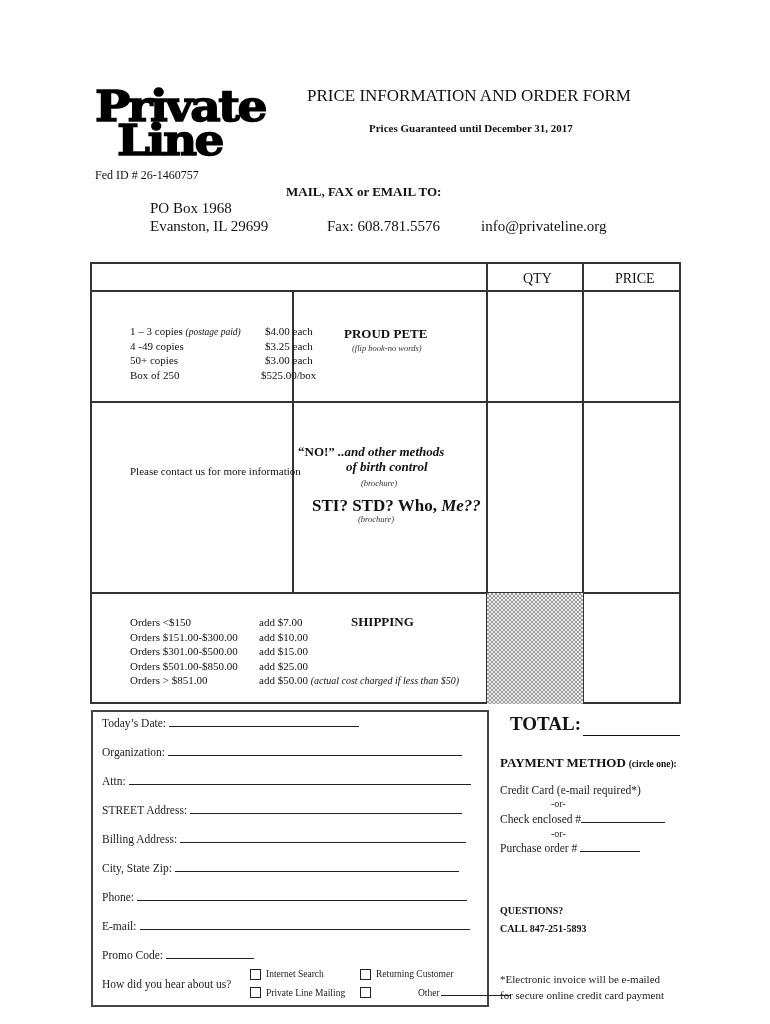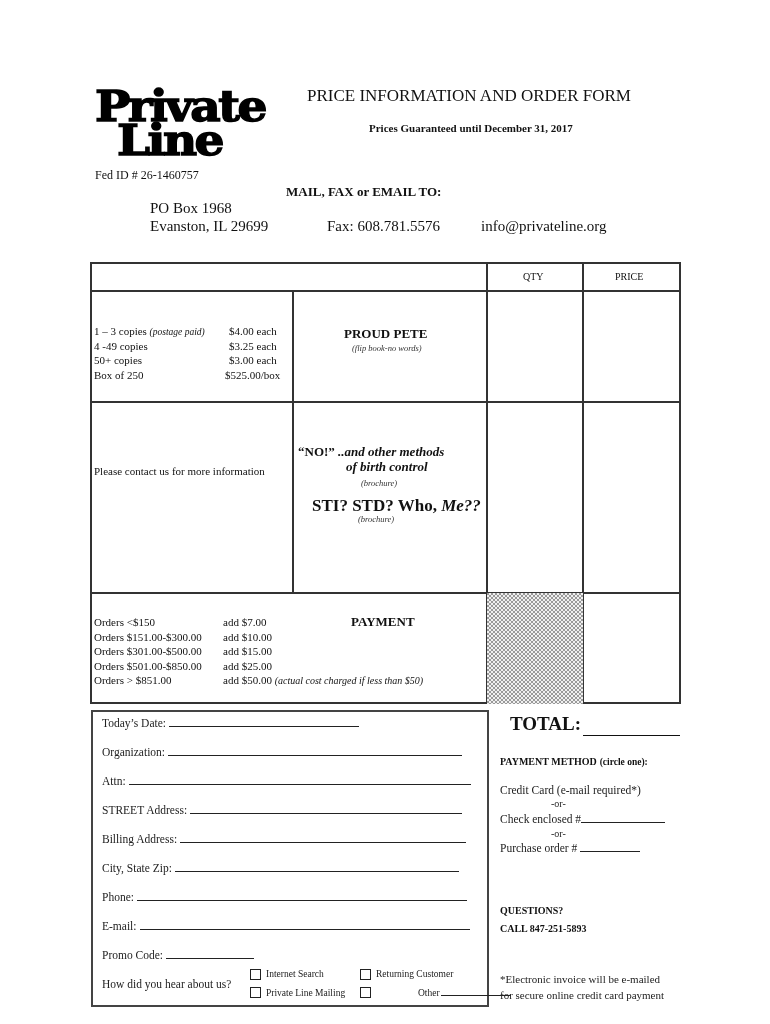--- a/index.html
+++ b/index.html
@@ -19,23 +19,23 @@
   .addr1 { left: 150px; top: 200px; font-size: 15px; white-space: nowrap; }
   .addr2 { left: 150px; top: 218px; font-size: 15px; white-space: nowrap; }
   .fax { left: 327px; top: 218px; font-size: 15px; white-space: nowrap; }
   .email { left: 481px; top: 218px; font-size: 15px; white-space: nowrap; }
 
   
   .ln { position: absolute; background: #333; }
   .h { height: 2px; }
   .v { width: 2px; }
 
-  .th { top: 271px; font-size: 10px; white-space: nowrap; }
+  .th { top: 271px; font-size: 14px; white-space: nowrap; }
 
-  .small { font-size: 11px; white-space: nowrap; line-height: 14.5px; }
+  .small { font-size: 11px; white-space: nowrap; line-height: 14.5px; margin-left: 36px; }
   .ital { font-style: italic; }
   .tiny-ital { font-style: italic; font-size: 8.5px; color: #333; white-space: nowrap; }
   .prod-title { font-weight: bold; font-size: 13px; white-space: nowrap; }
 
   .shade {
     position: absolute; left: 487px; top: 593px; width: 96px; height: 111px;
     background-color: #9a9a9a;
     background-image:
       linear-gradient(45deg, #f0f0f0 25%, transparent 25%, transparent 75%, #f0f0f0 75%),
       linear-gradient(45deg, #f0f0f0 25%, transparent 25%, transparent 75%, #f0f0f0 75%);
@@ -130,21 +130,21 @@
     <div class="abs small" style="left:94px; top:644px;">Orders $301.00-$500.00</div>
     <div class="abs small" style="left:94px; top:658.5px;">Orders $501.00-$850.00</div>
     <div class="abs small" style="left:94px; top:673px;">Orders &gt; $851.00</div>
 
     <div class="abs small" style="left:223px; top:615px;">add  $7.00</div>
     <div class="abs small" style="left:223px; top:629.5px;">add $10.00</div>
     <div class="abs small" style="left:223px; top:644px;">add $15.00</div>
     <div class="abs small" style="left:223px; top:658.5px;">add $25.00</div>
     <div class="abs small" style="left:223px; top:673px;"><span>add $50.00</span> <span class="ital" style="font-size:10px;">(actual cost charged if less than $50)</span></div>
 
-    <div class="abs prod-title" style="left:351px; top:614px;">PAYMENT</div>
+    <div class="abs prod-title" style="left:351px; top:614px;">SHIPPING</div>
 
     <div class="shade"></div>
     <div class="abs" style="left:584px; top:594px; width:95px; height:108px;"></div>
   </div>
 </div>
 
 <div class="addr-box">
   <div class="field" style="top:5px;"><span>Today’s Date:</span><span class="blank" style="width:190px;"></span></div>
   <div class="field" style="top:34px;"><span>Organization:</span><span class="blank" style="width:294px;"></span></div>
   <div class="field" style="top:63px;"><span>Attn:</span><span class="blank" style="width:342px;"></span></div>
@@ -162,21 +162,21 @@
   <div class="cb" style="left:267px; top:257px;"></div>
   <div class="cb-label" style="left:283px; top:257px;">Returning Customer</div>
   <div class="cb" style="left:157px; top:275px;"></div>
   <div class="cb-label" style="left:173px; top:276px;">Private Line Mailing</div>
   <div class="cb" style="left:267px; top:275px;"></div>
   <div class="cb-label" style="left:283px; top:276px;padding-left:42px;"><span>Other</span><span style="display:inline-block; width:70px; border-bottom:1px solid #222; height:8px; margin-left:1px;"></span></div>
 </div>
 
 <div class="abs total">TOTAL:</div>
 <div class="total-blank"></div>
-<div class="abs pm-title"><span style="font-size:10px;">PAYMENT METHOD</span> <span>(circle one):</span></div>
+<div class="abs pm-title"><span style="font-size:13px;">PAYMENT METHOD</span> <span>(circle one):</span></div>
 <div class="abs pm" style="left:500px; top:784px;">Credit Card (e-mail required*)</div>
 <div class="abs pm" style="left:551px; top:798px; font-size:10px;">-or-</div>
 <div class="abs pm" style="left:500px; top:813px;"><span>Check enclosed  #</span><span style="display:inline-block; width:84px; border-bottom:1px solid #222; height:9px;"></span></div>
 <div class="abs pm" style="left:551px; top:828px; font-size:10px;">-or-</div>
 <div class="abs pm" style="left:500px; top:842px;"><span>Purchase order  #</span> <span style="display:inline-block; width:60px; border-bottom:1px solid #222; height:9px;"></span></div>
 
 <div class="abs questions">
   <div>QUESTIONS?</div>
   <div>CALL 847-251-5893</div>
 </div>

